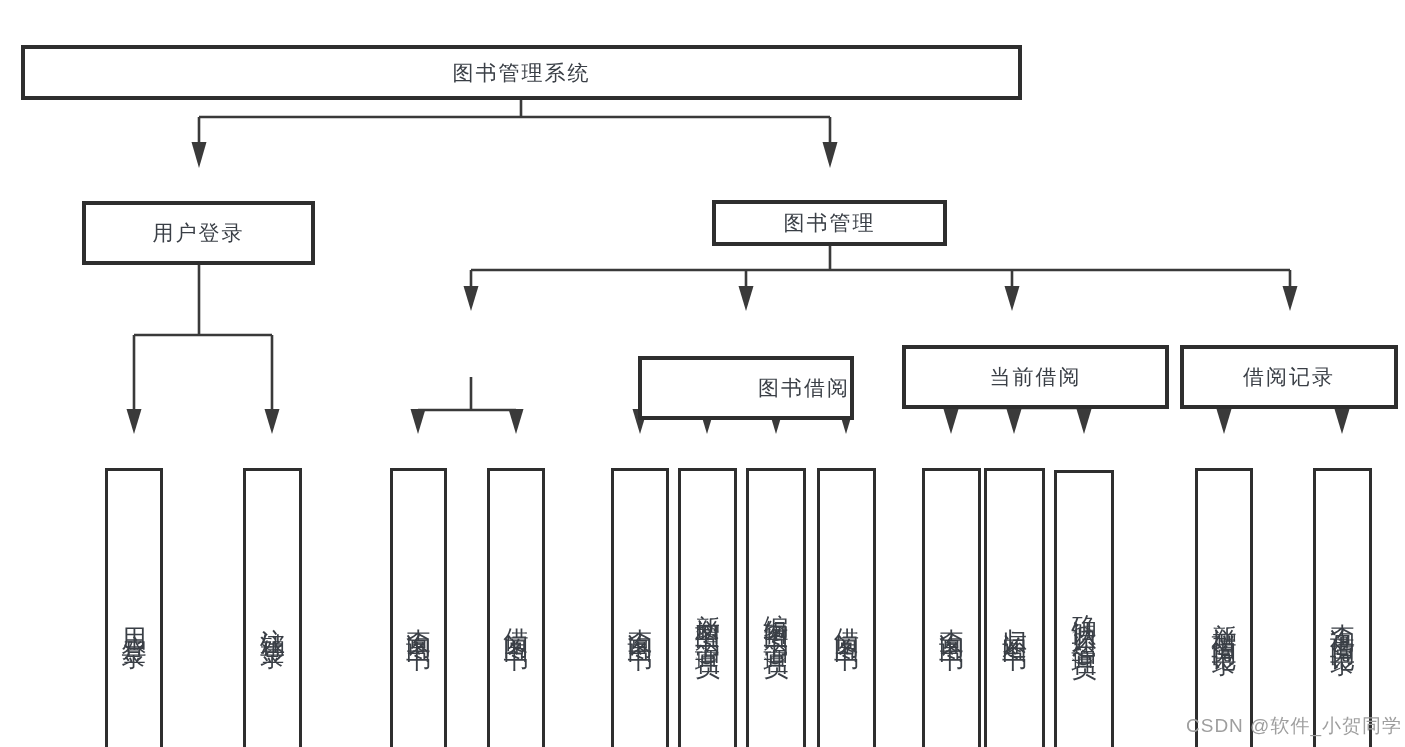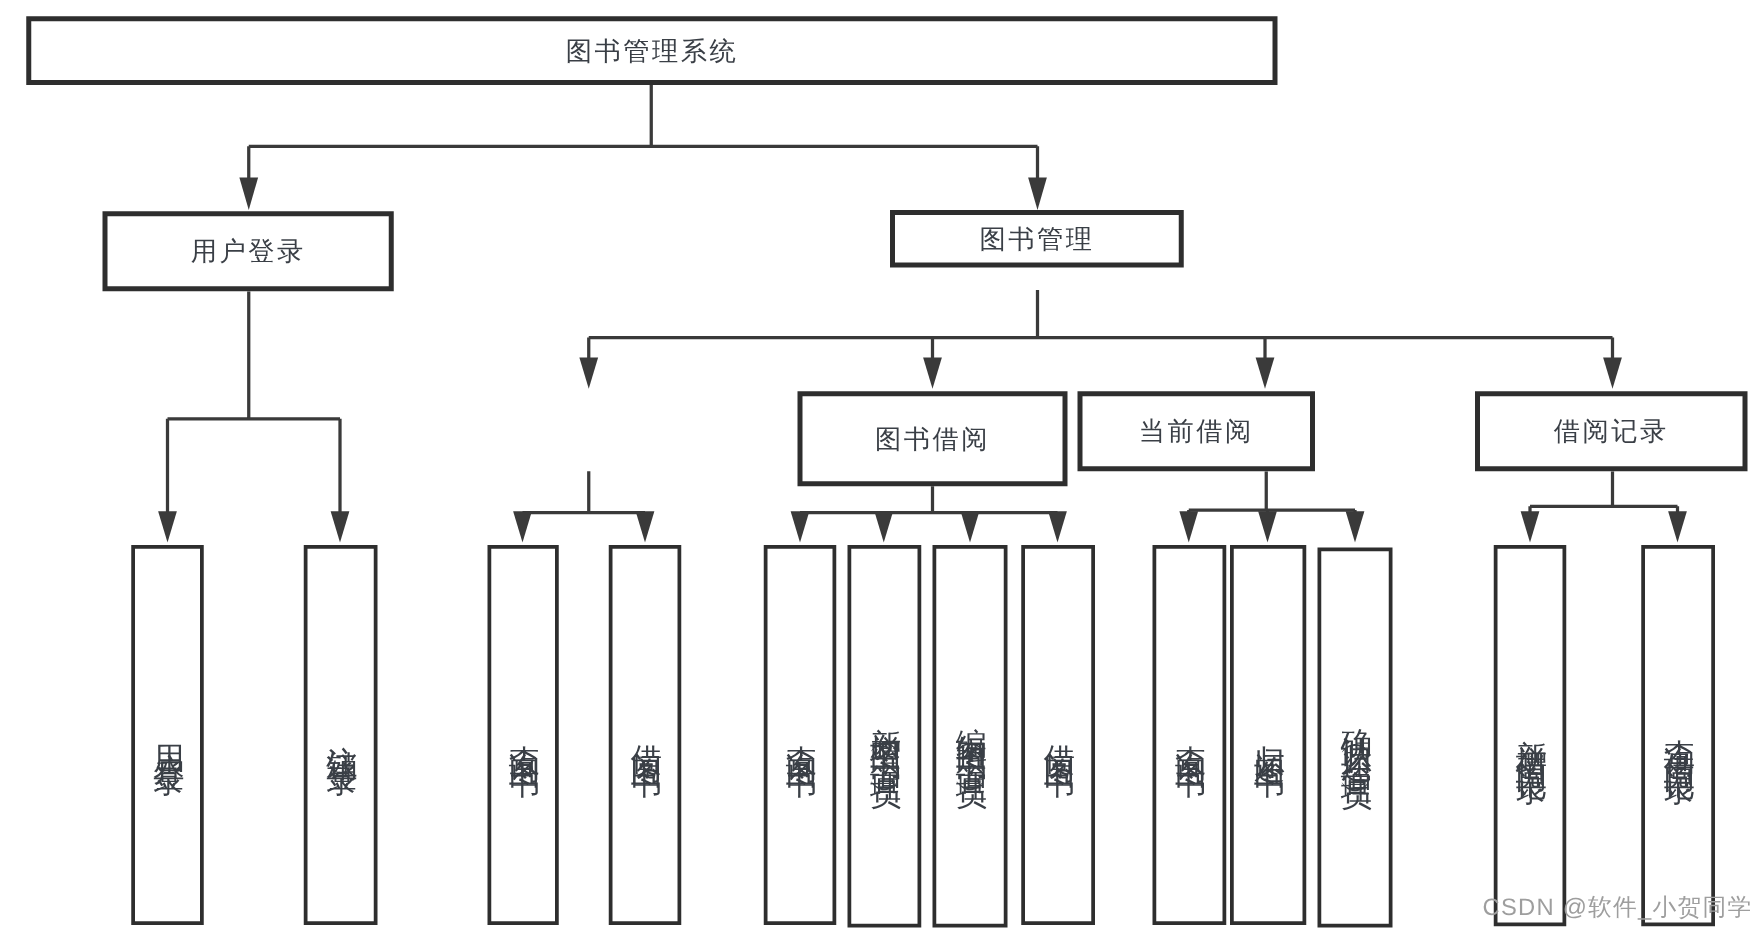--- a/index.html
+++ b/index.html
@@ -25,20 +25,21 @@
   .node {
     position: absolute;
     box-sizing: border-box;
     background: #ffffff;
     border: 3px solid #2e2e2e;
     display: flex;
     align-items: center;
     justify-content: center;
     color: #3a3f46;
     z-index: 2;
+    margin-top: 32px;
   }
   .node.lvl {
     border-width: 4px;
   }
   .node.h span {
     font-size: 21px;
     letter-spacing: 2px;
     white-space: nowrap;
   }
   .node.v span {
@@ -101,24 +102,24 @@
     <span>图书管理系统</span>
   </div>
 
   <div class="node h lvl" style="left:82px; top:169px; width:233px; height:64px;">
     <span>用户登录</span>
   </div>
   <div class="node h lvl" style="left:712px; top:168px; width:235px; height:46px;">
     <span>图书管理</span>
   </div>
 
-  <div class="node h lvl" style="left:638px; top:313px; width:216px; height:76px;">
+  <div class="node h lvl" style="left:638px; top:324px; width:216px; height:64px;justify-content:flex-end;">
     <span>图书借阅</span>
   </div>
-  <div class="node h lvl" style="left:862px; top:313px; width:190px; height:64px;">
+  <div class="node h lvl" style="left:902px; top:313px; width:267px; height:64px;">
     <span>当前借阅</span>
   </div>
   <div class="node h lvl" style="left:1180px; top:313px; width:218px; height:64px;">
     <span>借阅记录</span>
   </div>
 
   <div class="node v" style="left:105px; top:436px; width:58px; height:304px;">
     <span>用户登录</span>
   </div>
   <div class="node v" style="left:243px; top:436px; width:59px; height:304px;">

